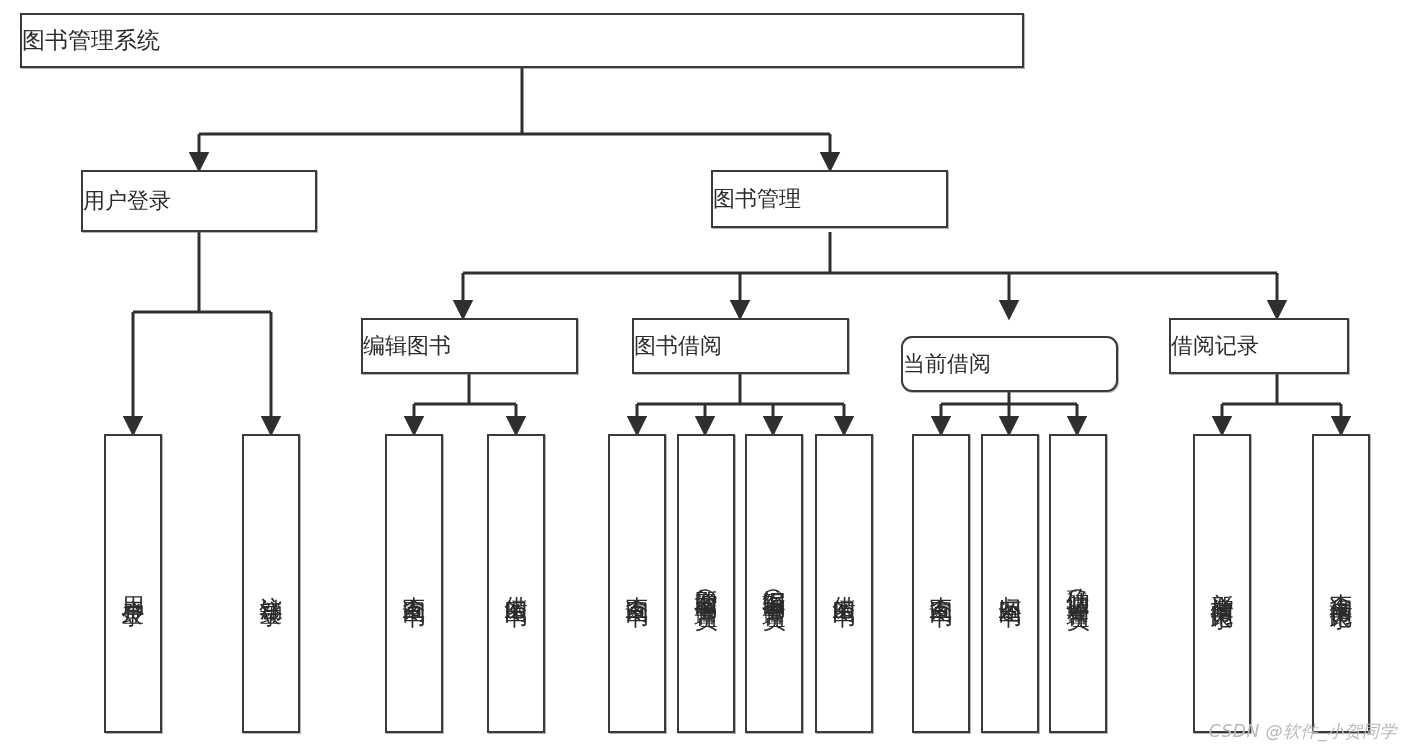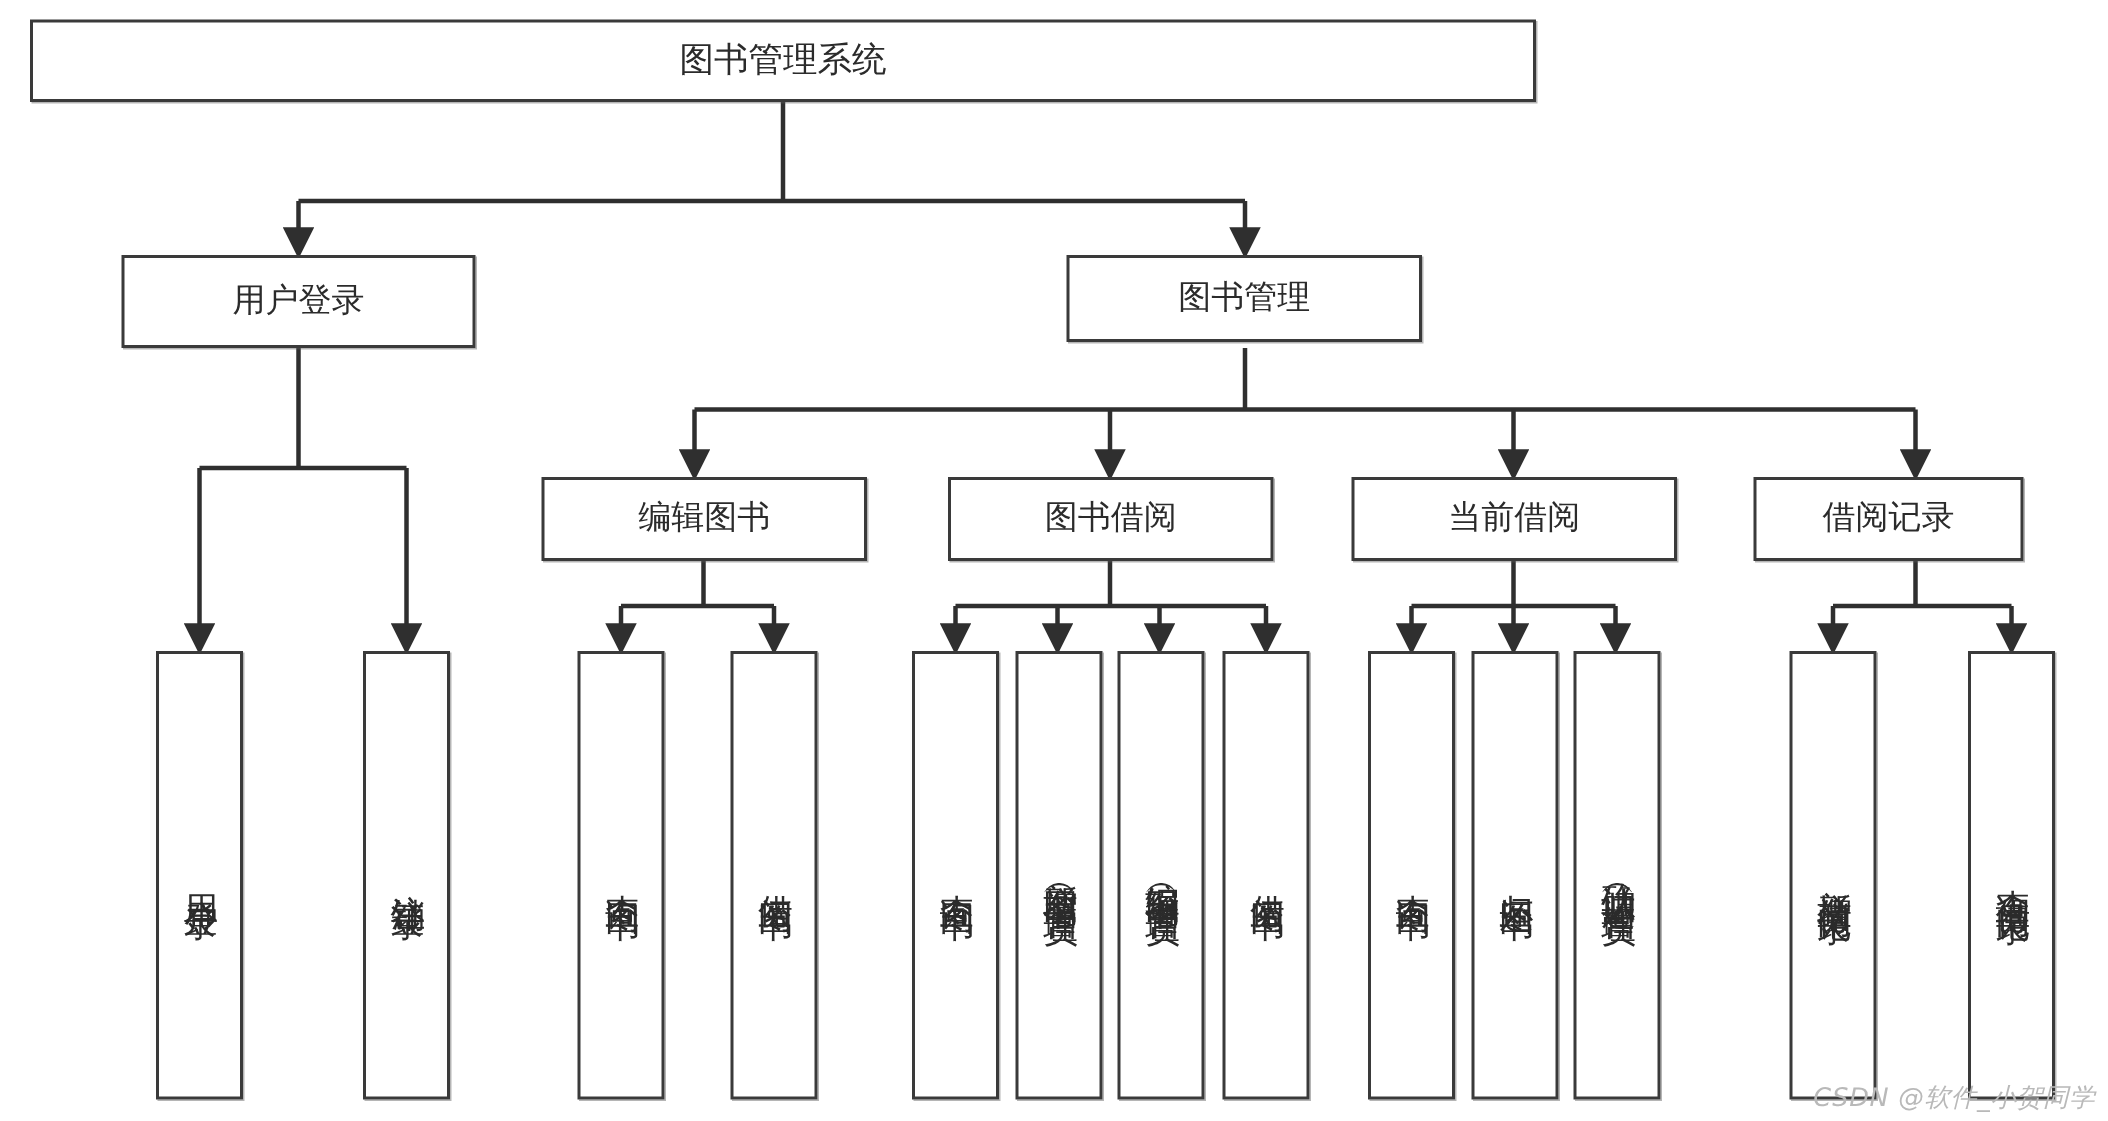--- a/index.html
+++ b/index.html
@@ -26,21 +26,21 @@
     width: 1405px;
     height: 747px;
   }
   .node {
     position: absolute;
     box-sizing: border-box;
     background: #ffffff;
     border: 2px solid #3a3a3a;
     display: flex;
     align-items: center;
-    justify-content: center;
+    justify-content: flex-start;
     box-shadow: 1px 1px 0 rgba(90,90,90,0.45);
   }
   .node .label {
     color: #2b2b2b;
     line-height: 1.12;
     text-align: center;
     white-space: nowrap;
   }
   .node.root .label {
     font-size: 23px;
@@ -136,21 +136,21 @@
   <div class="node branch" style="left:711px; top:170px; width:237px; height:58px;">
     <span class="label">图书管理</span>
   </div>
 
   <div class="node branch" style="left:361px; top:318px; width:217px; height:56px;">
     <span class="label">编辑图书</span>
   </div>
   <div class="node branch" style="left:632px; top:318px; width:217px; height:56px;">
     <span class="label">图书借阅</span>
   </div>
-  <div class="node branch" style="left:901px; top:318px; width:217px; height:56px;">
+  <div class="node branch" style="left:901px; top:336px; width:217px; height:56px;border-radius:11px;">
     <span class="label">当前借阅</span>
   </div>
   <div class="node branch" style="left:1169px; top:318px; width:180px; height:56px;">
     <span class="label">借阅记录</span>
   </div>
 
   <div class="node leaf" style="left:104px; top:434px; width:58px; height:299px;">
     <span class="label">用户登录</span>
   </div>
   <div class="node leaf" style="left:242px; top:434px; width:58px; height:299px;">

